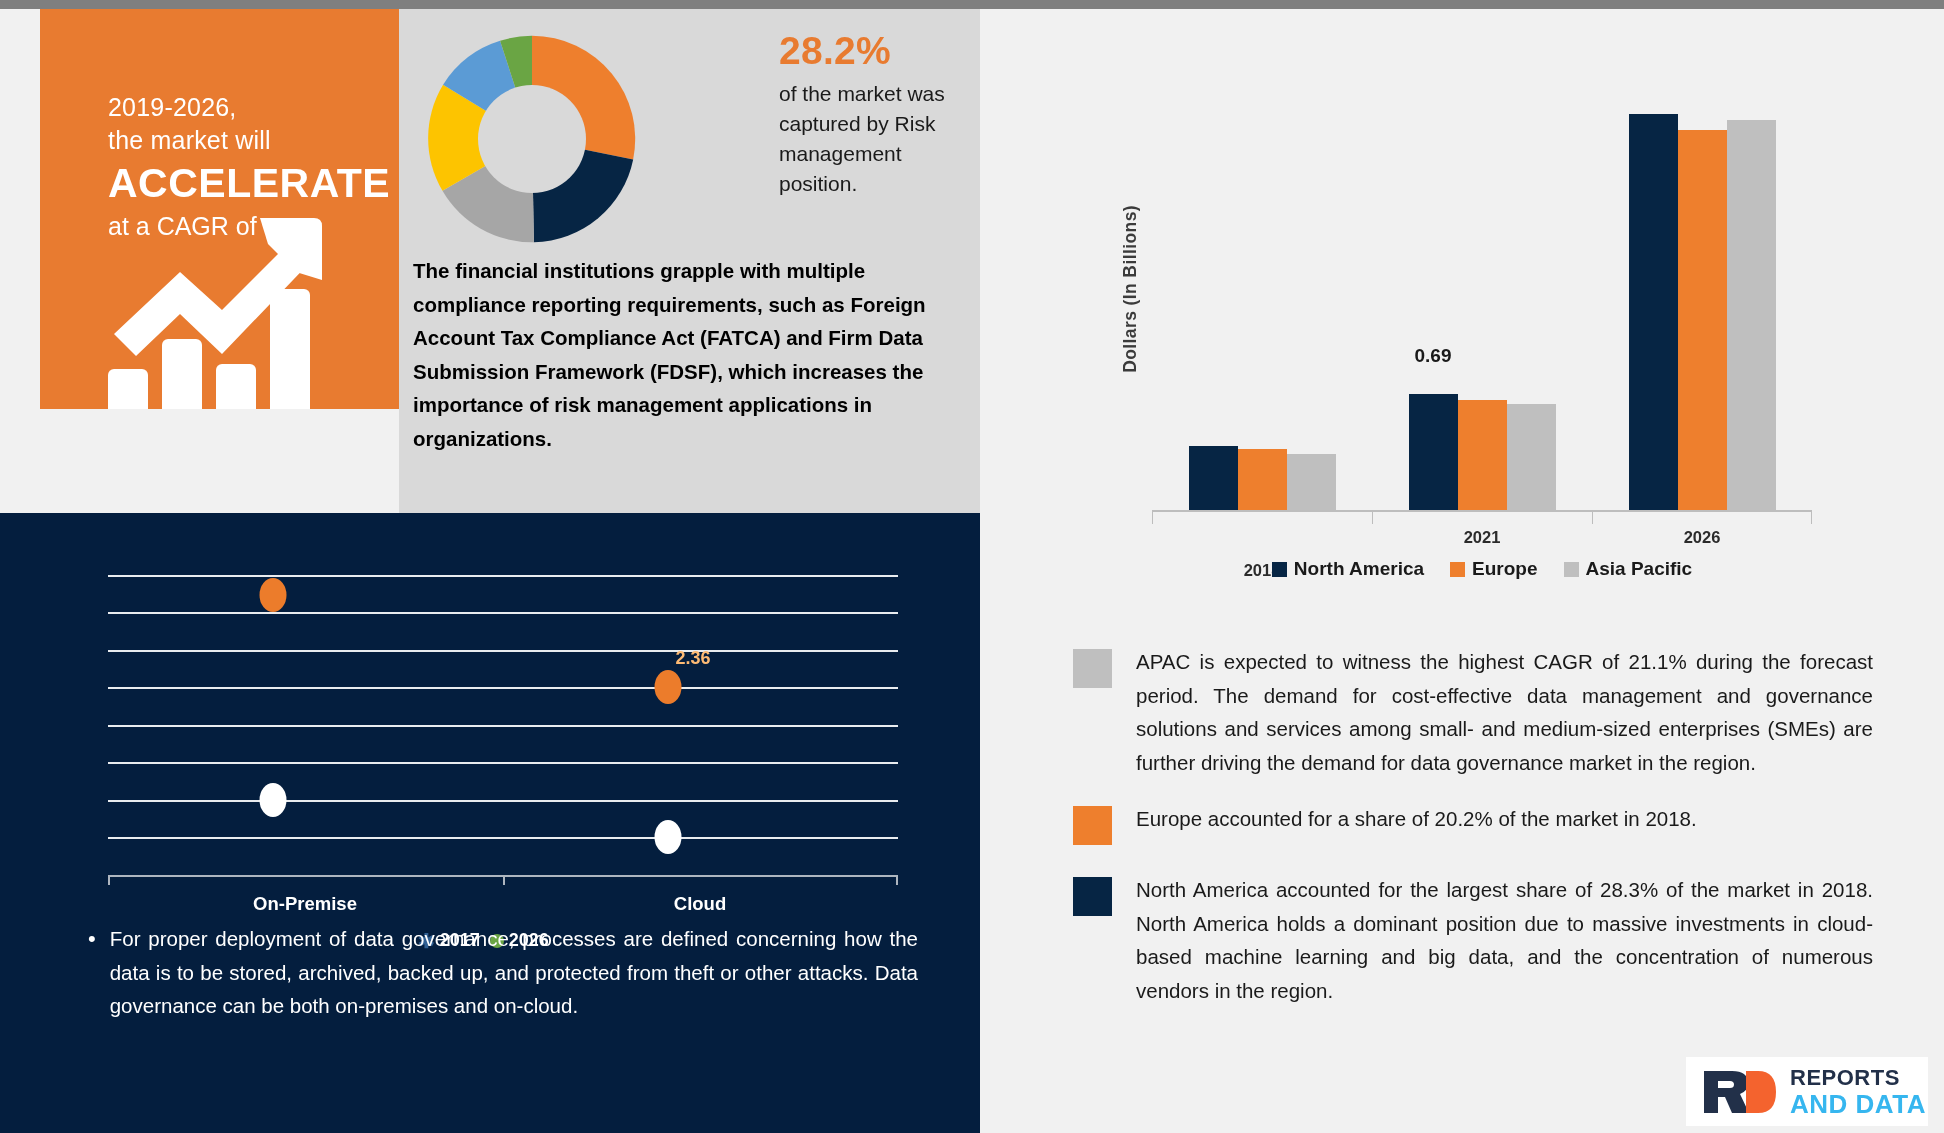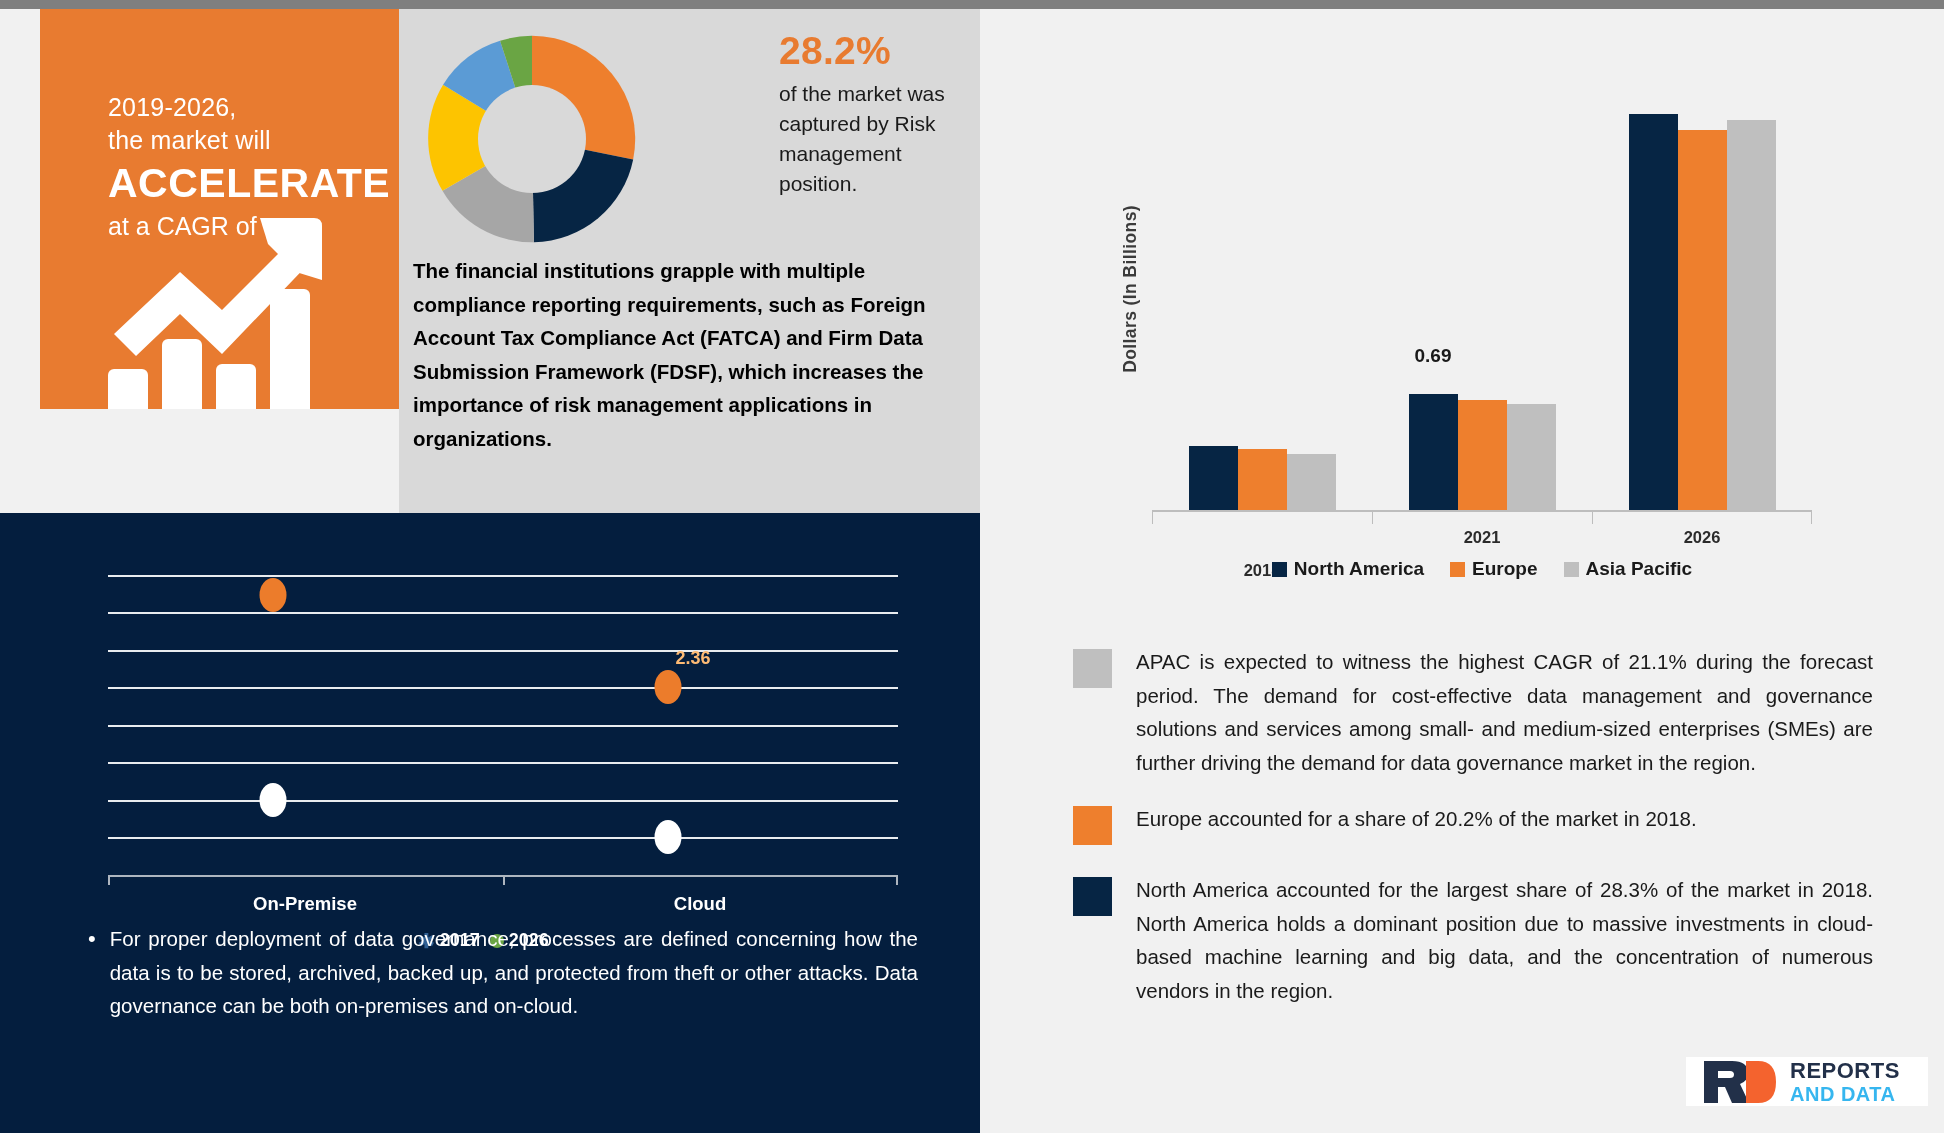--- a/index.html
+++ b/index.html
@@ -128,27 +128,27 @@
   .notes { position: absolute; left: 1073px; top: 645px; width: 800px; }
   .note { display: flex; gap: 24px; margin-bottom: 23px; }
   .note-sw { width: 39px; height: 39px; flex: 0 0 39px; margin-top: 4px; }
   .note-text {
     font-size: 20.5px; line-height: 33.5px; color: #1a1a1a; text-align: justify;
     font-weight: 400;
   }
 
   
   .logo-box {
-    position: absolute; left: 1686px; top: 1057px; width: 242px; height: 49px;
+    position: absolute; left: 1686px; top: 1057px; width: 242px; height: 69px;
     background: #ffffff; display: flex; align-items: center; padding-left: 16px;
   }
   .logo-rd { display: flex; align-items: center; }
   .logo-words { margin-left: 10px; line-height: 1; }
   .logo-l1 { font-size: 22px; font-weight: 700; color: #223049; letter-spacing: .5px; }
-  .logo-l2 { font-size: 20px; font-weight: 700; color: #36b6ef; letter-spacing: .5px; margin-top: 2px; }
+  .logo-l2 { font-size: 26px; font-weight: 700; color: #36b6ef; letter-spacing: .5px; margin-top: 2px; }
 </style>
 </head>
 <body>
 
 <div id="page">
 
   <div class="top-strip"></div>
 
   <div class="panel-orange">
     <div class="cagr-text">

